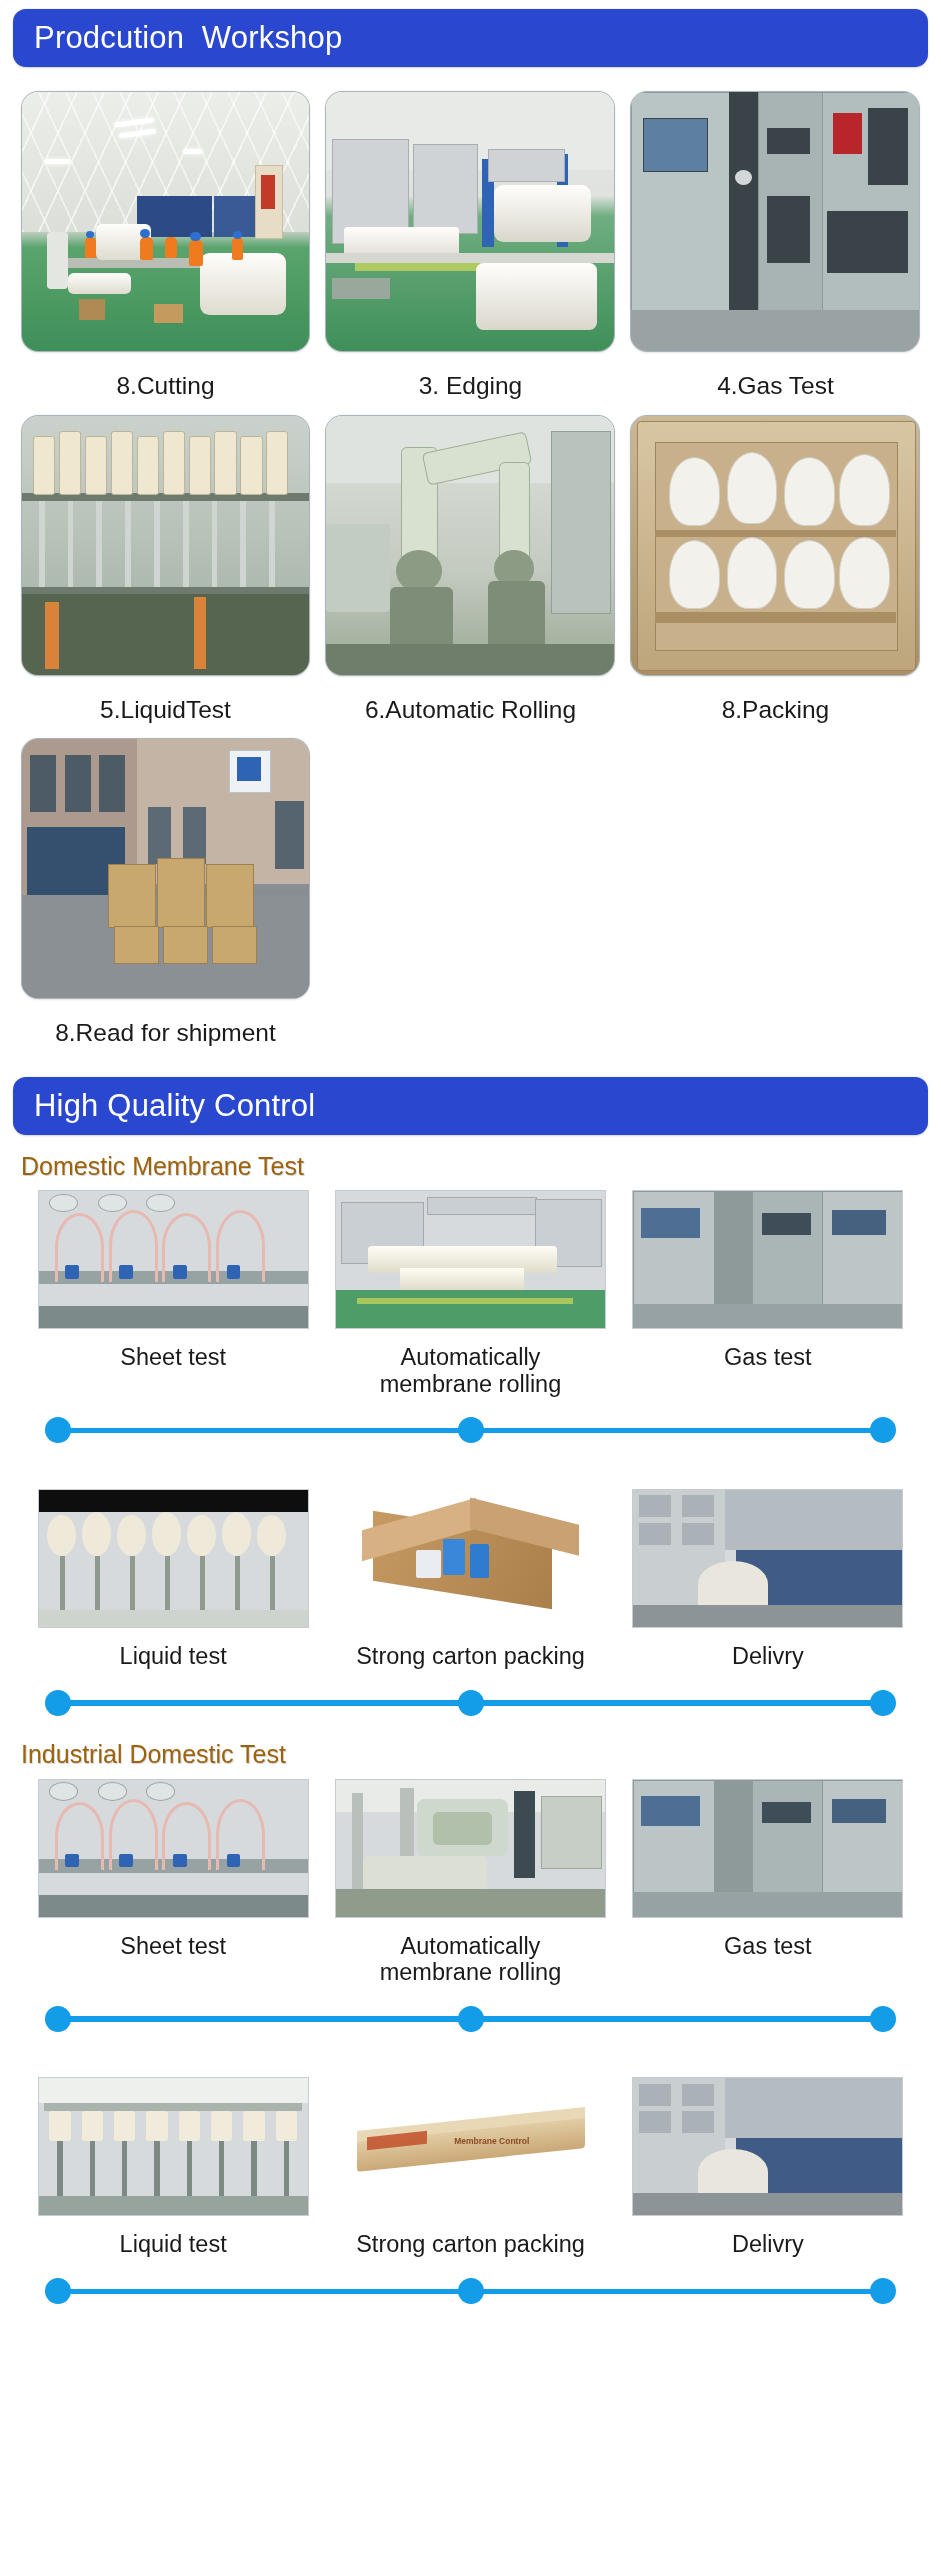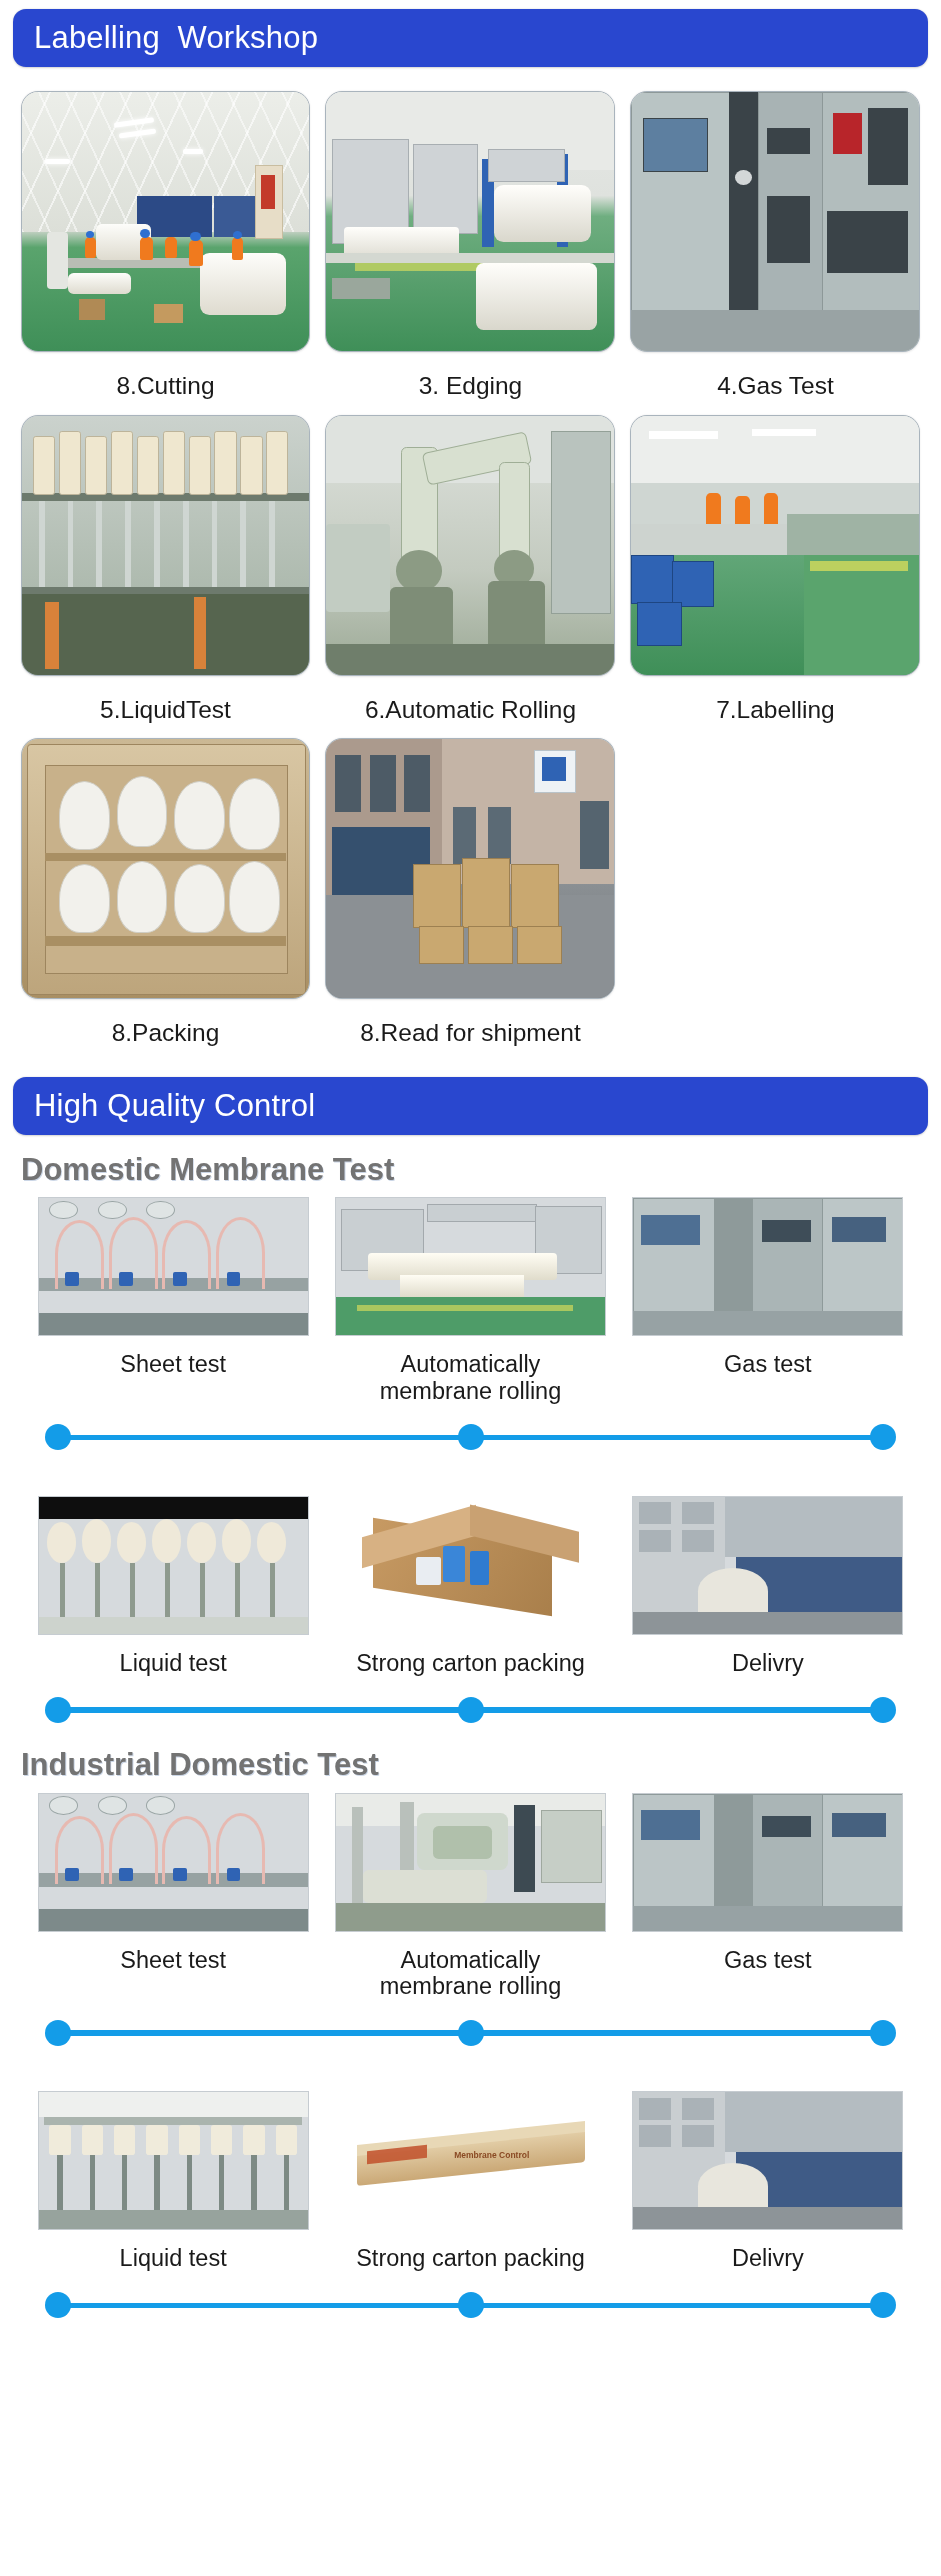--- a/index.html
+++ b/index.html
@@ -63,23 +63,23 @@
     margin-top:19px;
     font-size:24.5px;
     color:#1a1a1a;
     text-align:center;
     line-height:1.25;
     white-space:pre;
   }
 
   
   .qc-title{
-    font-size:31px;
-    font-weight:bold;
-    color:#737373;
+    font-size:25px;
+    font-weight:normal;
+    color:#a16207;
     margin:17px 0 9.4px 21px;
     text-shadow:0.9px 0.9px 0 rgba(160,180,210,.55);
     white-space:pre;
   }
   .qc-row{
     display:flex;
     padding:0 24.5px;
     box-sizing:border-box;
   }
   .qc-cell{
@@ -217,21 +217,21 @@
   .q-memb{background:#ffffff;}
   .q-memb .tube{position:absolute;background:linear-gradient(#e6d3ae,#caa876);border-radius:3.8px;}
   .q-memb .lbl{position:absolute;color:#8a4a24;font-size:8.5px;font-weight:bold;white-space:nowrap;}
 </style>
 </head>
 <body>
 
 <div class="page">
 
   <div class="banner">
-    <span class="banner-text">Labelling  Workshop</span>
+    <span class="banner-text">Prodcution  Workshop</span>
   </div>
 
   <div class="grid">
 
     <div class="cell">
       <div class="photo">
         <div class="scene s1">
           <div class="ceil"></div>
           <div class="lamp" style="left:32%;top:11%;width:14%;transform:rotate(-8deg)"></div>
           <div class="lamp" style="left:34%;top:15%;width:13%;transform:rotate(-8deg)"></div>
@@ -347,41 +347,20 @@
           <div class="joint" style="left:58%;top:52%;width:14%;height:14%;"></div>
           <div class="base" style="left:56%;top:64%;width:20%;height:32%;border-radius:5.6px"></div>
           <div class="bx" style="left:78%;top:6%;width:20%;height:70%;background:#b9c3be;border:0.9px solid #93a097"></div>
           <div class="bx" style="left:0;top:42%;width:22%;height:34%;background:#c2ccc2;border-radius:3.8px"></div>
           <div class="bx" style="left:0;top:88%;right:0;bottom:0;background:#6f7e6b"></div>
         </div>
       </div>
       <div class="caption">6.Automatic Rolling</div>
     </div>
 
-    <div class="cell">
-      <div class="photo">
-        <div class="scene s7">
-          <div class="bx" style="left:0;top:0;right:0;height:26%;background:#eceeec"></div>
-          <div class="bx" style="left:6%;top:6%;width:24%;height:3%;background:#fff"></div>
-          <div class="bx" style="left:42%;top:5%;width:22%;height:3%;background:#fff"></div>
-          <div class="bx" style="left:0;top:26%;right:0;height:16%;background:#cfd6d2"></div>
-          <div class="bench" style="left:0;top:42%;width:54%;height:12%;"></div>
-          <div class="wkr" style="left:26%;top:30%;width:5%;height:12%;"></div>
-          <div class="wkr" style="left:36%;top:31%;width:5%;height:11%;"></div>
-          <div class="wkr" style="left:46%;top:30%;width:5%;height:12%;"></div>
-          <div class="crate" style="left:0%;top:54%;width:14%;height:18%;"></div>
-          <div class="crate" style="left:14%;top:56%;width:14%;height:17%;"></div>
-          <div class="crate" style="left:2%;top:72%;width:15%;height:16%;"></div>
-          <div class="bx" style="left:54%;top:38%;width:46%;height:16%;background:#9fb3a4"></div>
-          <div class="bx" style="left:60%;top:54%;width:40%;height:46%;background:#5aa46d"></div>
-          <div class="bx" style="left:62%;top:56%;width:34%;height:4%;background:#e6e25a;opacity:.7"></div>
-        </div>
-      </div>
-      <div class="caption">7.Labelling</div>
-    </div>
 
     <div class="cell">
       <div class="photo">
         <div class="scene s8">
           <div class="card" style="left:2%;top:2%;width:96%;height:96%;border-radius:3.8px"></div>
           <div class="card" style="left:8%;top:10%;width:84%;height:80%;background:#c8b18a"></div>
           <div class="item" style="left:13%;top:16%;width:17%;height:26%;"></div>
           <div class="item" style="left:33%;top:14%;width:17%;height:27%;"></div>
           <div class="item" style="left:53%;top:16%;width:17%;height:26%;"></div>
           <div class="item" style="left:72%;top:15%;width:17%;height:27%;"></div>

